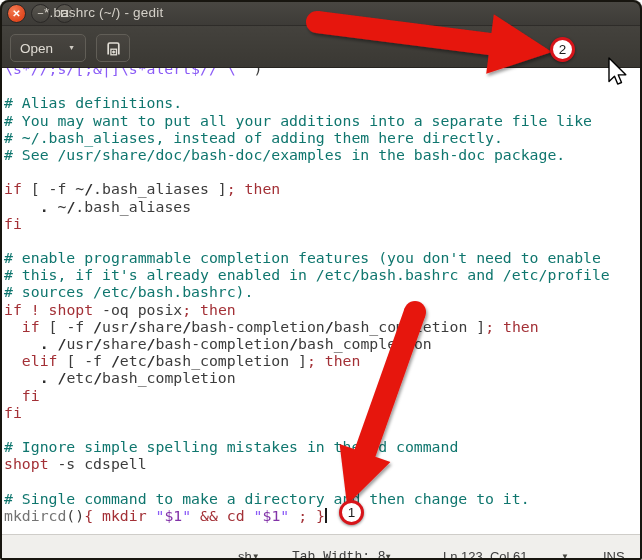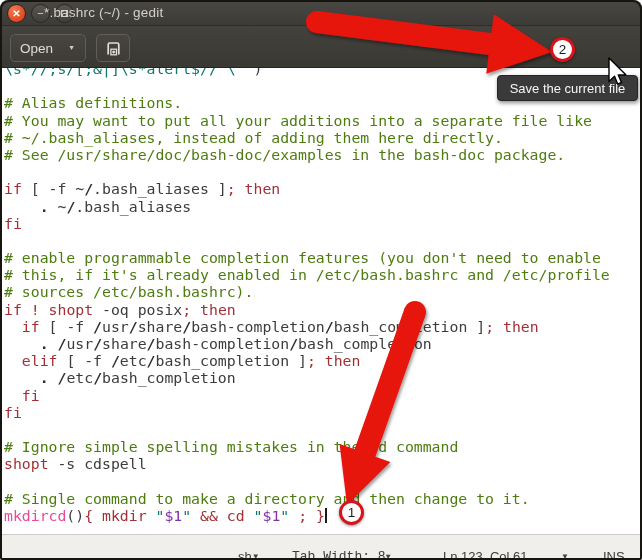--- a/index.html
+++ b/index.html
@@ -28,24 +28,24 @@
   #newdoc-btn{left:96px;width:34px;}
   #save-btn{left:578px;width:57px;background:linear-gradient(#524f49,#45433e);margin-top:46px;}
 
   
   .editor{position:absolute;left:2px;top:68px;width:638px;height:466px;background:#fff;overflow:hidden;}
   .code{position:absolute;left:2px;top:-8px;font-family:"DejaVu Sans Mono",monospace;
     font-size:14.8px;line-height:17.2px;white-space:pre;}
   .line{height:17.2px;}
   .tk-p{color:#3c3c3c;}
   .tk-b{color:#2e2e2e;font-weight:bold;}
-  .tk-c{color:#4d7c0f;}
+  .tk-c{color:#0f766e;}
   .tk-k{color:#a33036;font-weight:normal;}
-  .tk-f{color:#ec4899;}
-  .tk-s{color:#0f766e;}
+  .tk-f{color:#737373;}
+  .tk-s{color:#8b5cf6;}
   .tk-v{color:#8233a8;}
   .caret-bar{position:absolute;left:323px;top:440px;width:1.5px;height:15px;background:#1a1a1a;}
 
   
   .statusbar{position:absolute;left:0;top:534px;width:642px;height:26px;
     background:#f0efec;border-top:1px solid #cfcdc9;font-size:13px;color:#3b3b3b;}
   .sitem{position:absolute;top:0;height:42px;display:flex;align-items:center;}
   .sitem .caret{font-size:8px;color:#44443f;}
   #st-lang{left:238px;}
   #st-tab{left:292px;font-family:Liberation Mono, monospace;}
@@ -146,22 +146,19 @@
     </g>
   </svg>
 
   <div class="badge" id="badge-1">
     <span>1</span>
   </div>
   <div class="badge" id="badge-2">
     <span>2</span>
   </div>
 
-  <div class="tooltip">
-    <span>Save the current file</span>
-  </div>
 
   <svg class="cursor-svg" width="642" height="560">
     <path d="M609 58 v23.5 l5.5 -5.2 l3.2 7.8 l3.8 -1.6 l-3.2 -7.6 l7.5 -0.2 z" fill="#fff" stroke="#000" stroke-width="1.4" stroke-linejoin="round"></path>
   </svg>
 
   <div class="frame"></div>
 </div>
 
 </body></html>

